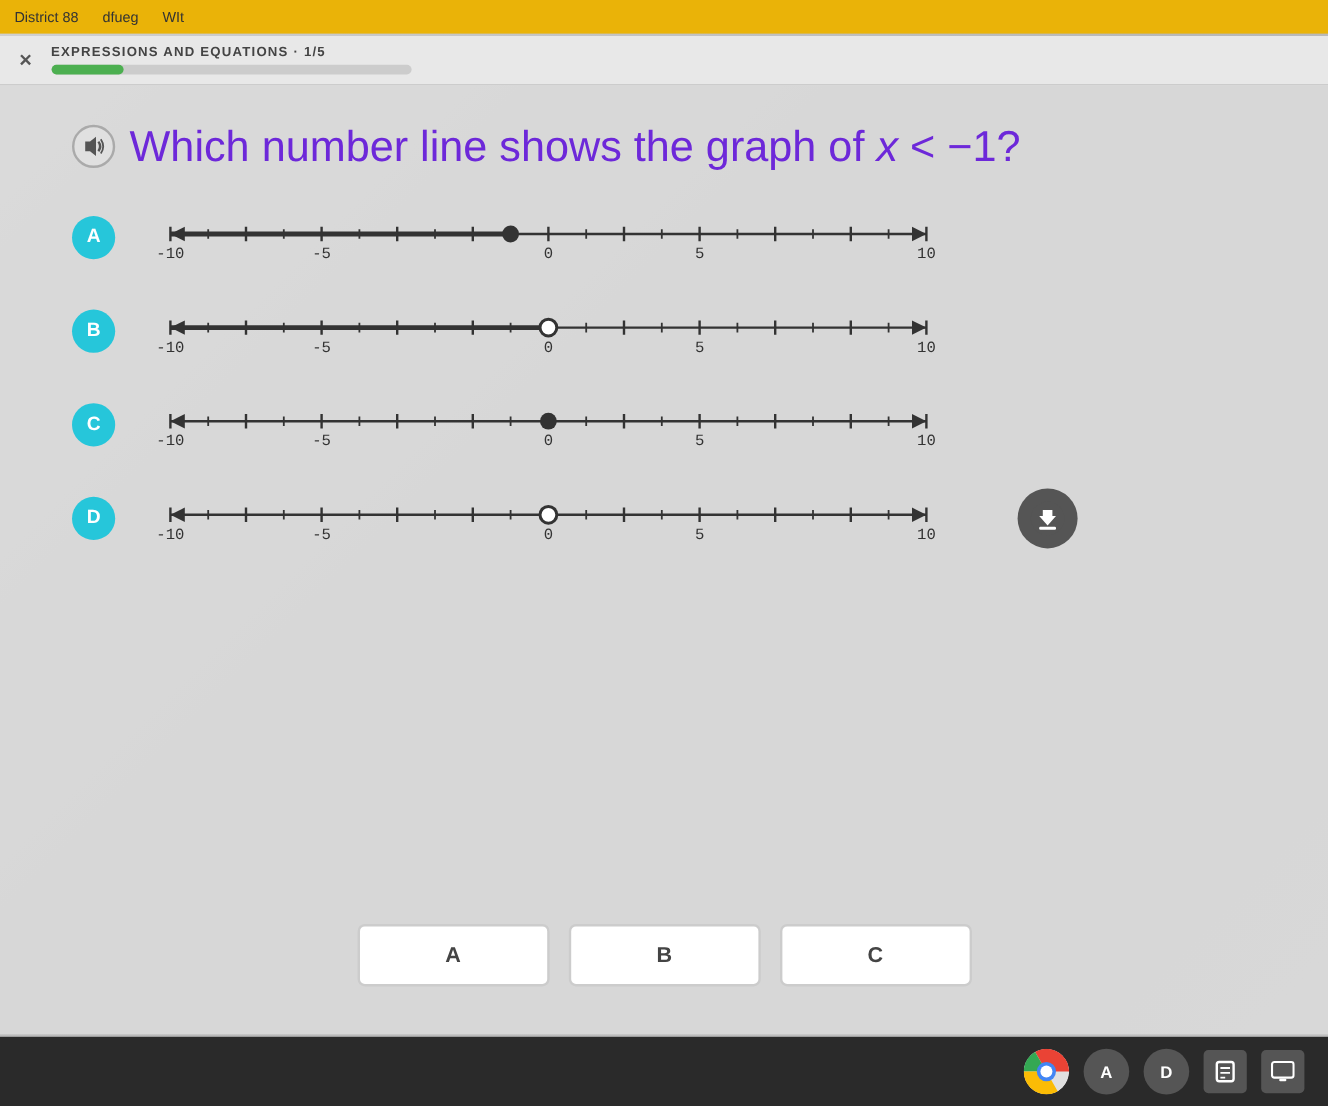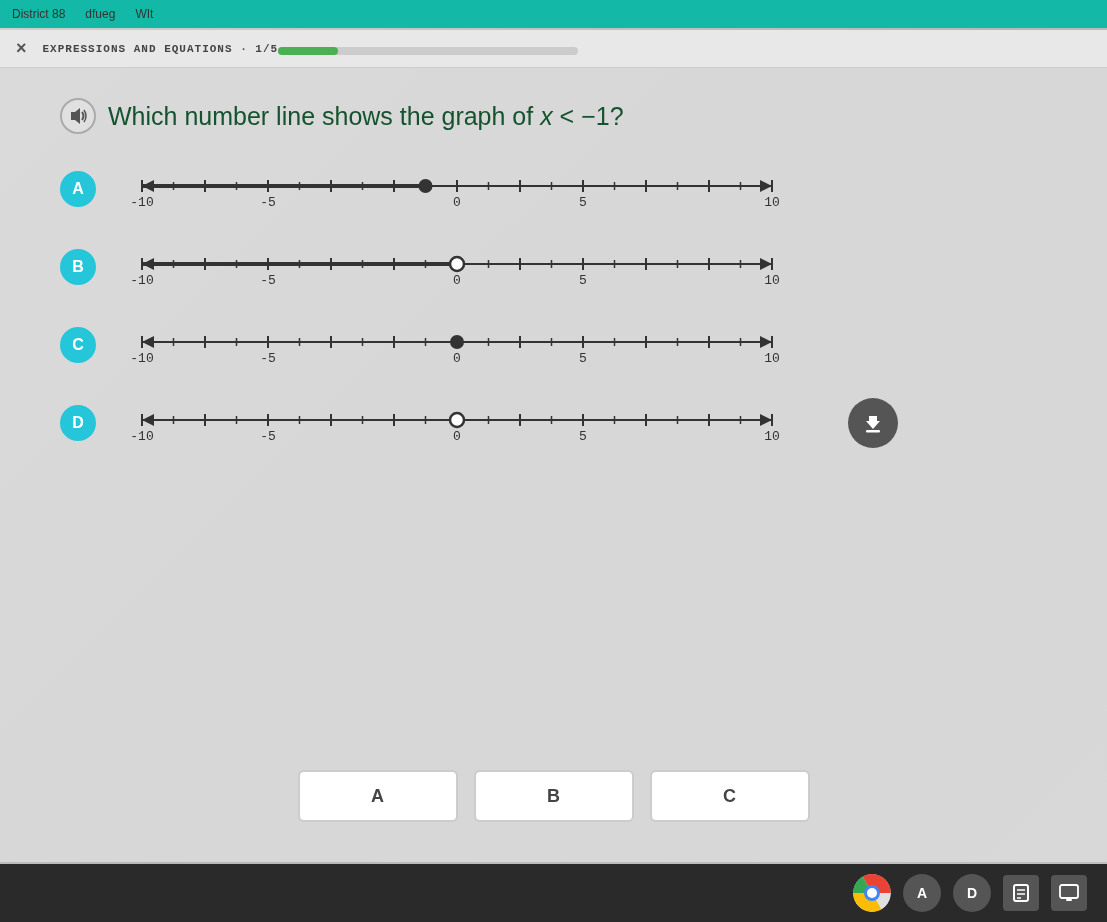--- a/index.html
+++ b/index.html
@@ -46,22 +46,22 @@
 
     .close-btn {
       font-size: 18px;
       cursor: pointer;
       color: #555;
       font-weight: bold;
     }
 
     .header-section {
       display: flex;
+      flex-direction: column;
       flex: 1;
-      font-family: Liberation Mono, monospace;
     }
 
     .subject-label {
       font-size: 11px;
       font-weight: bold;
       color: #444;
       letter-spacing: 1px;
       text-transform: uppercase;
     }
 
@@ -82,22 +82,22 @@
 
     
     .question-area {
       padding: 30px 60px 20px 60px;
       flex: 1;
       display: flex;
       flex-direction: column;
     }
 
     .question-text {
-      font-size: 25px;
-      color: #14532d;
+      font-size: 36px;
+      color: #6d28d9;
       margin-bottom: 30px;
       display: flex;
       align-items: center;
       gap: 12px;
     }
 
     .audio-icon {
       width: 36px;
       height: 36px;
       border-radius: 50%;
@@ -219,21 +219,21 @@
       font-size: 12px;
     }
 
     
     .system-bar {
       position: absolute;
       top: 0;
       left: 0;
       right: 0;
       height: 28px;
-      background: #14b8a6;
+      background: #eab308;
       display: flex;
       align-items: center;
       padding: 0 12px;
       gap: 20px;
       z-index: 10;
       font-size: 12px;
       color: #333;
     }
 
     

